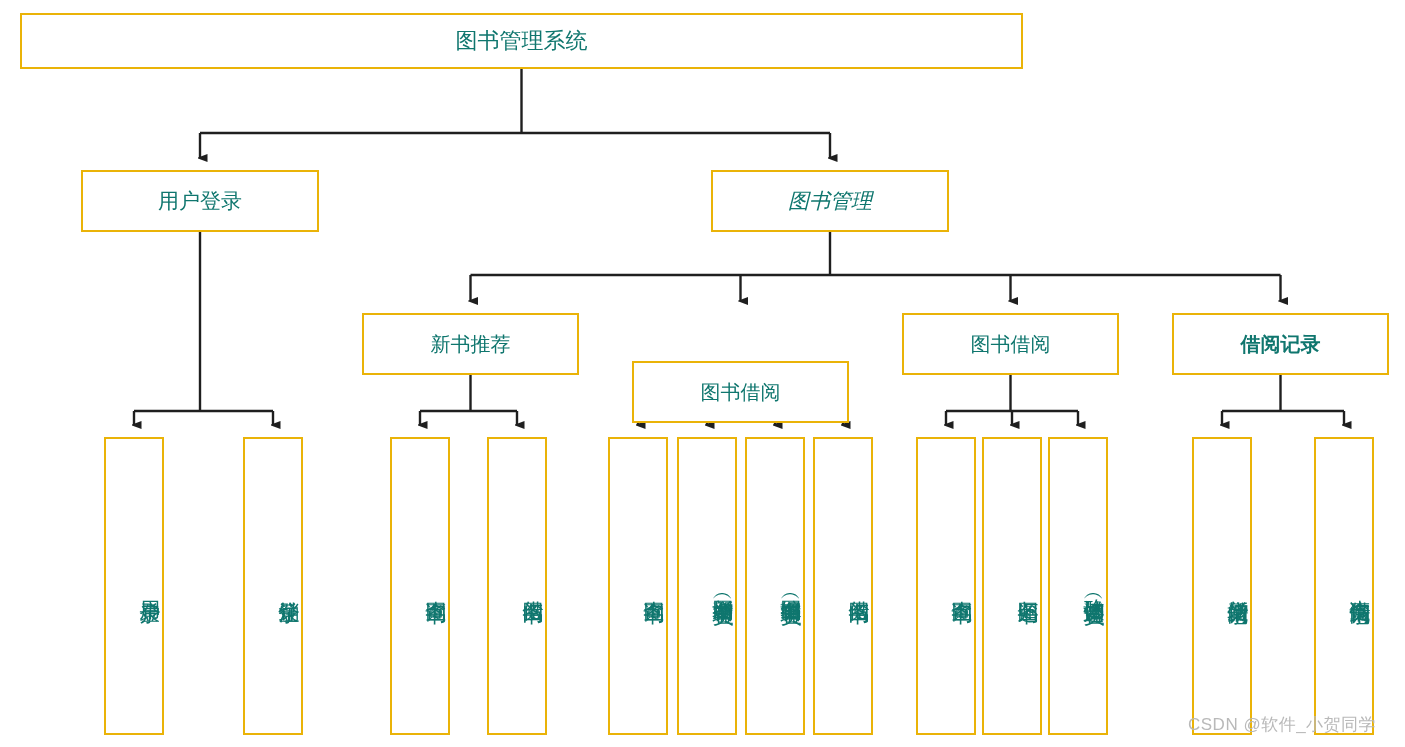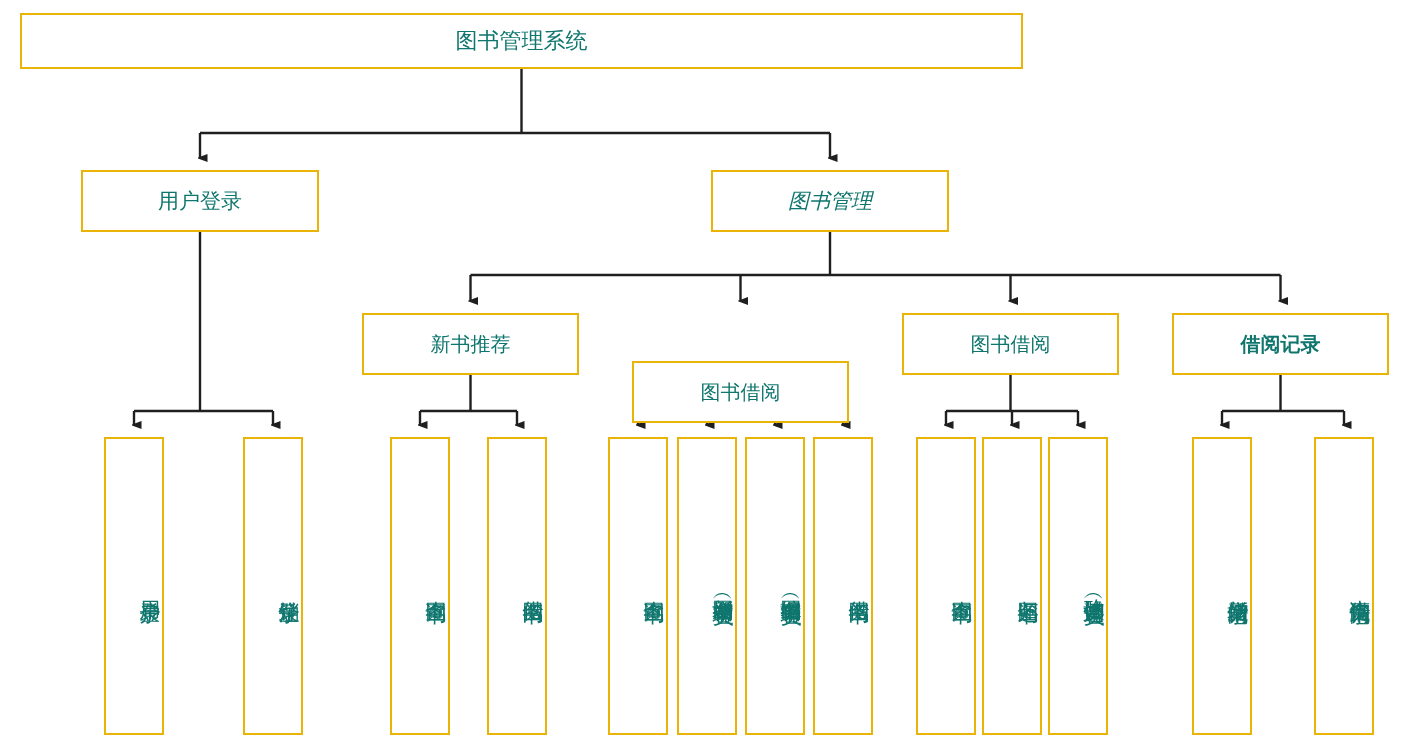--- a/index.html
+++ b/index.html
@@ -178,14 +178,15 @@
         <span class="vtext">确认归还（管理员）</span>
       </div>
       <div class="node leaf" style="left: 1192px; top: 437px; width: 60px; height: 298px;">
         <span class="vtext">新增借阅记录</span>
       </div>
       <div class="node leaf" style="left: 1314px; top: 437px; width: 60px; height: 298px;">
         <span class="vtext">查询借阅记录</span>
       </div>
     </div>
 
+  <div class="watermark">CSDN @软件_小贺同学</div>
 
 </div>
 
 </body></html>

